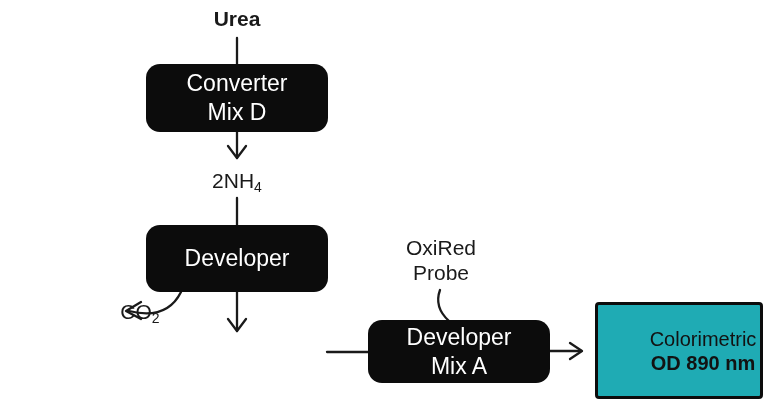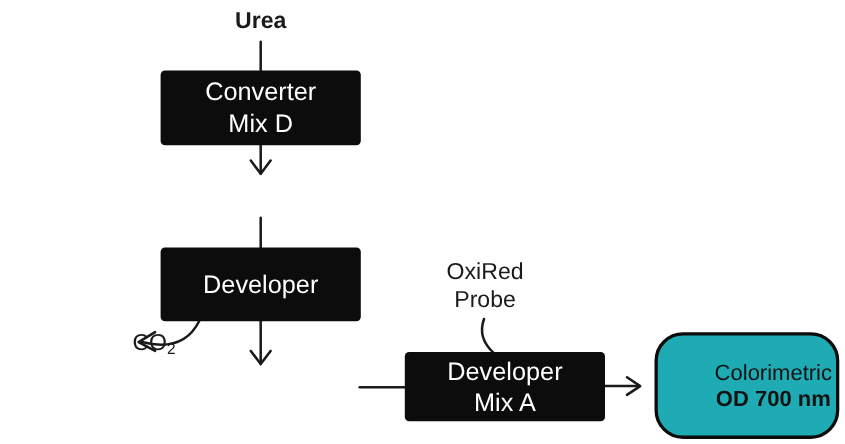--- a/index.html
+++ b/index.html
@@ -49,36 +49,36 @@
     font-size: 14px;
     line-height: 0;
     vertical-align: -4px;
   }
   .label.bold { font-weight: 700; }
   .center-x { transform: translateX(-50%); }
   .pbox {
     position: absolute;
     background: var(--box-fill);
     color: var(--box-text);
-    border-radius: 4px;
+    border-radius: 14px;
     display: flex;
     flex-direction: column;
     align-items: center;
     justify-content: center;
     font-size: 23px;
     line-height: 29px;
     text-align: center;
   }
   .product-box {
     position: absolute;
     left: 595px; top: 302px;
     width: 168px; height: 97px;
     background: var(--product-fill);
     border: 3px solid var(--product-border);
-    border-radius: 26px;
+    border-radius: 4px;
     display: flex;
     flex-direction: column;
     align-items: center;
     justify-content: center;
     font-size: 20px;
     line-height: 24px;
     text-align: center;
     color: #121212;
     padding-left: 48px;
   }
@@ -104,20 +104,23 @@
     <path class="cline" d="M570 343 L582 351 L570 359"></path>
   </svg>
 
   <div class="label bold center-x" style="left:237px; top:6px;">Urea</div>
 
   <div class="pbox" style="left:146px; top:64px; width:182px; height:68px;">
     <span>Converter</span>
     <span>Mix D</span>
   </div>
 
+  <div class="label center-x" style="left:237px; top:168px;">
+    <span>2NH</span><sub>4</sub>
+  </div>
 
   <div class="pbox" style="left:146px; top:225px; width:182px; height:67px;">
     <span>Developer</span>
   </div>
 
   <div class="label center-x" style="left:98px; top:299px;margin-left:42px;">
     <span>CO</span><sub>2</sub>
   </div>
 
 
@@ -126,16 +129,16 @@
     <div>Probe</div>
   </div>
 
   <div class="pbox" style="left:368px; top:320px; width:182px; height:63px;">
     <span>Developer</span>
     <span>Mix A</span>
   </div>
 
   <div class="product-box">
     <span>Colorimetric</span>
-    <span class="od">OD 700 nm</span>
+    <span class="od">OD 890 nm</span>
   </div>
 
 </div>
 
 </body></html>

